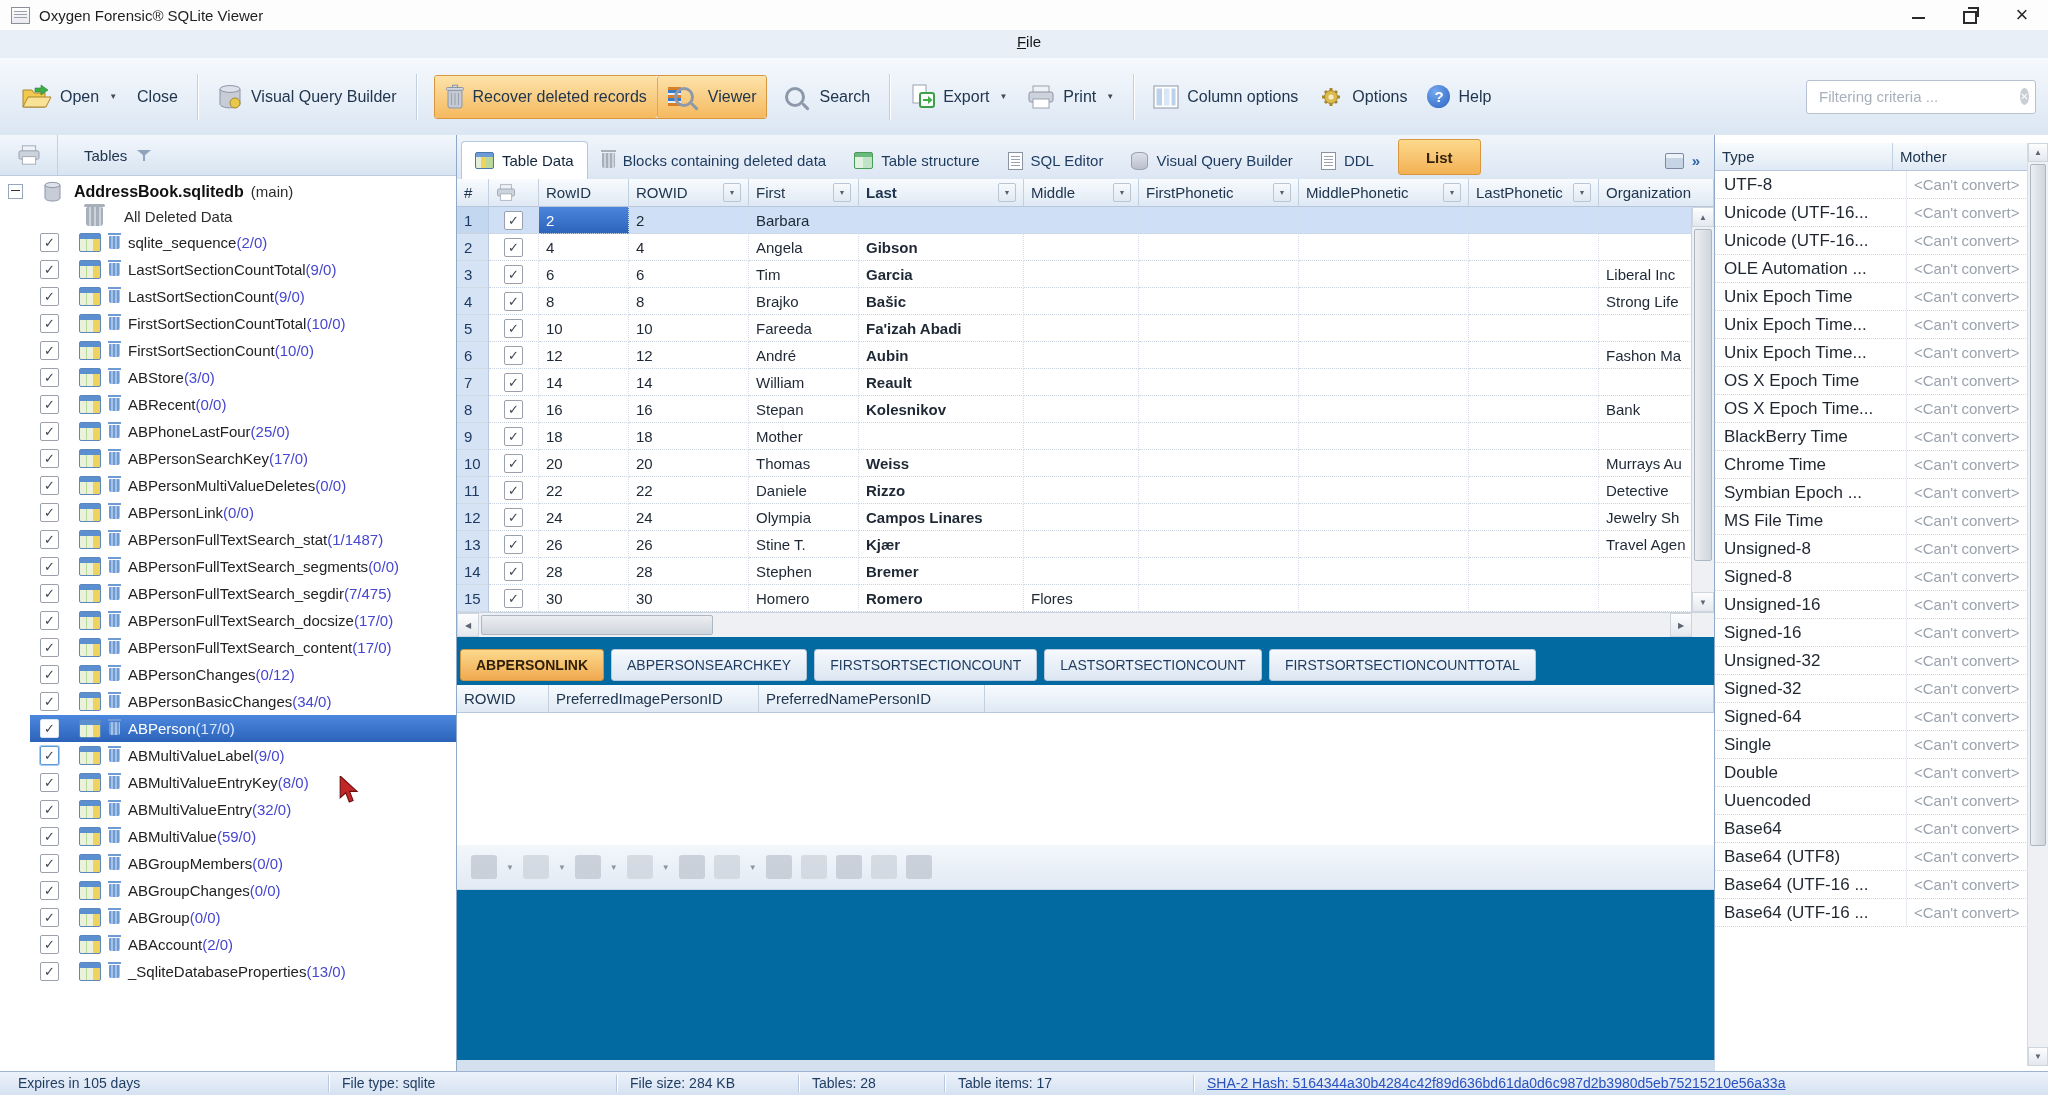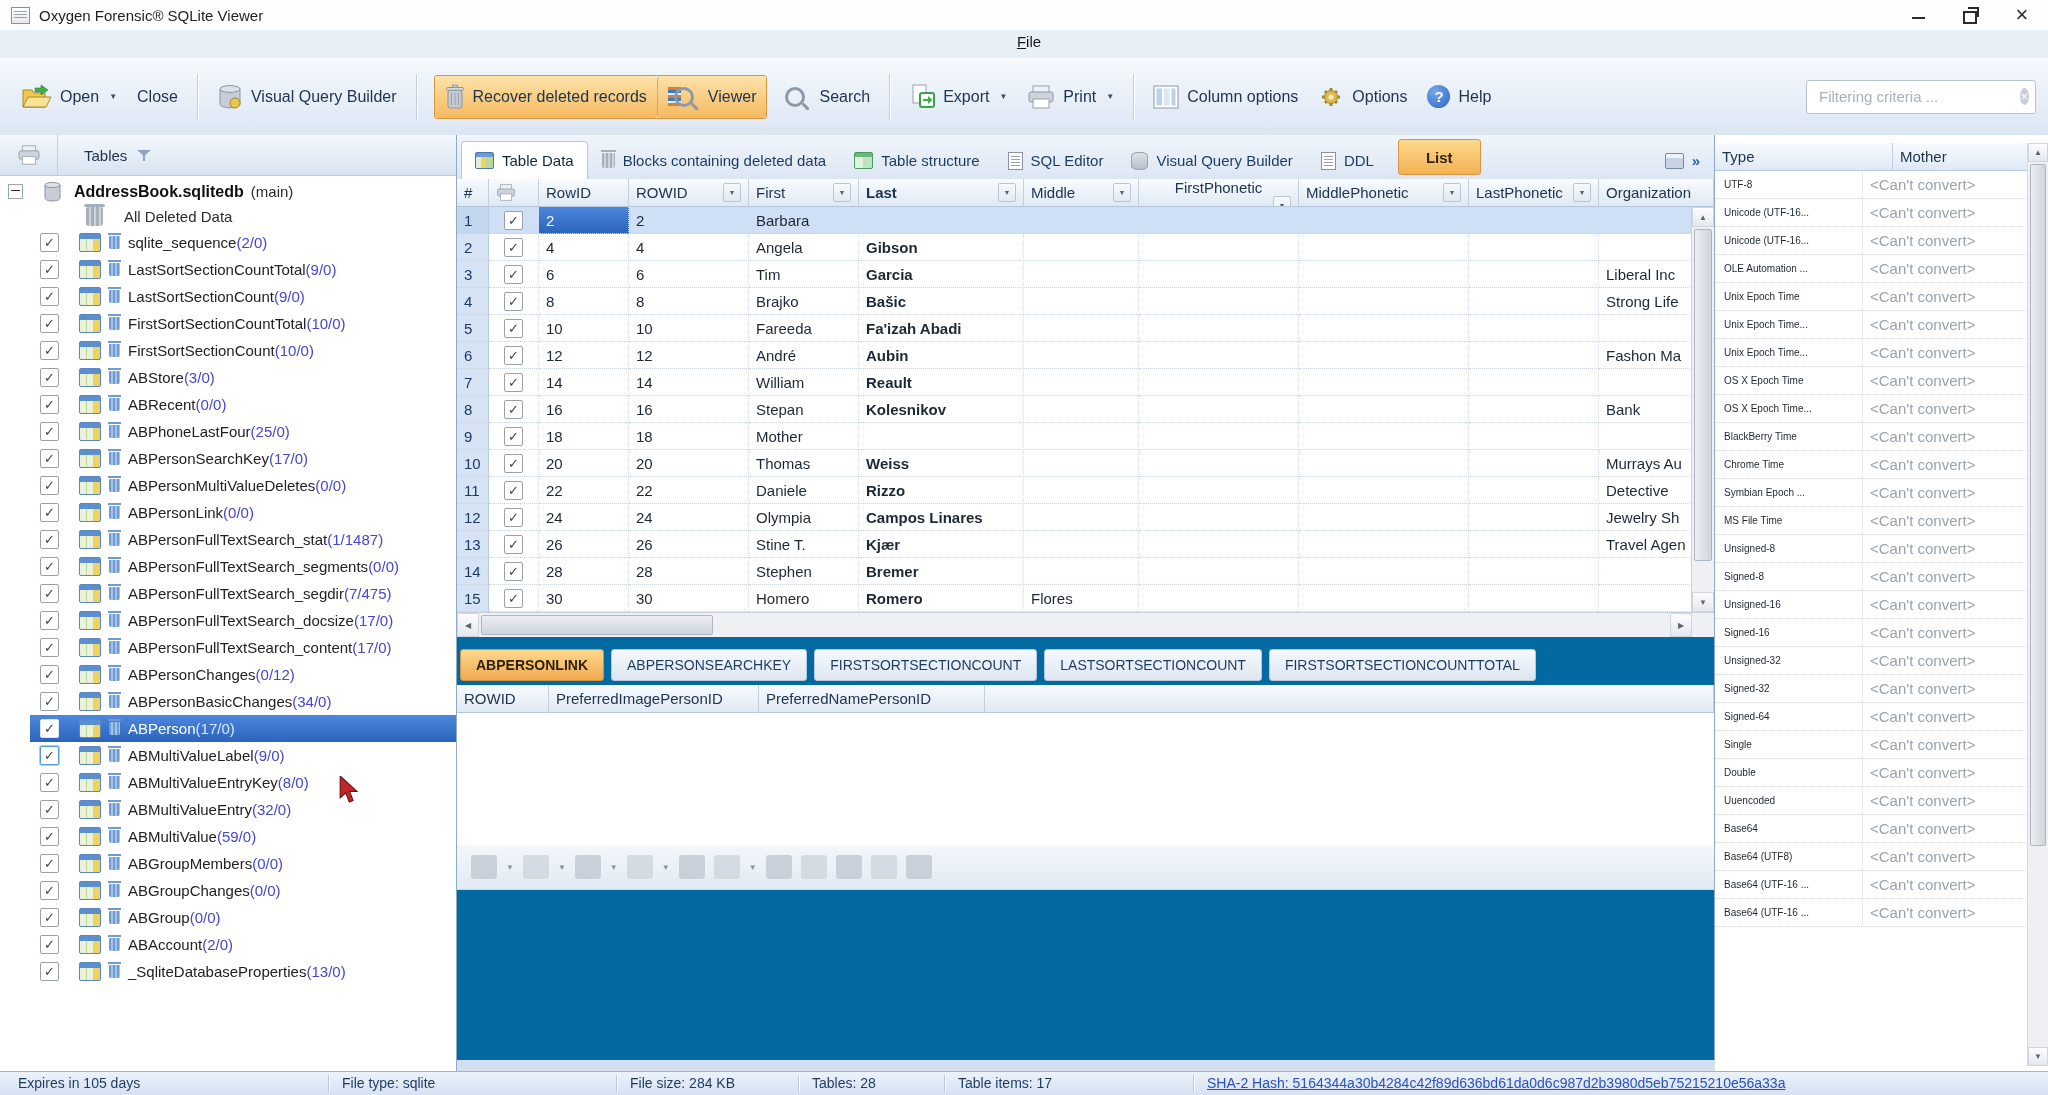--- a/index.html
+++ b/index.html
@@ -124,21 +124,21 @@
   .chevron-btn{font-size:15px;color:#2f66a8;padding:0 10px 10px 8px;font-weight:bold;}
   
   .gridhead{position:absolute;top:44px;left:0;right:0;height:28px;display:flex;}
   .gh{background:linear-gradient(#f8fbfe,#dfe9f4);border-right:1px solid #c3d0e0;border-bottom:1px solid #b7c6da;
       display:flex;align-items:center;padding:0 7px;font-size:15px;color:#20364f;box-sizing:border-box;
       white-space:nowrap;overflow:hidden;}
   .hd-filter{margin-left:auto;width:16px;height:17px;border:1px solid #b9c6d6;flex:none;
       background:linear-gradient(#f7fafc,#e1e9f2);display:flex;align-items:center;justify-content:center;
       font-size:7px;color:#52606f;border-radius:2px;}
   .c0{width:32px;}.c1{width:50px;}.c2{width:90px;}.c3{width:120px;}.c4{width:110px;}.c5{width:165px;font-weight:bold;}
-  .c6{width:115px;}.c7{width:160px;flex-direction:column;}.c8{width:170px;}.c9{width:130px;}.c10{flex:1;}
+  .c6{width:115px;}.c7{width:160px;}.c8{width:170px;}.c9{width:130px;}.c10{flex:1;}
   
   .gridbody{position:absolute;top:72px;left:0;right:22px;height:405px;background:#fff;overflow:hidden;}
   .g-row{height:27px;display:flex;}
   .g-cell{border-right:1px dotted #d5dde8;border-bottom:1px dotted #c9d3e0;display:flex;align-items:center;
       padding:0 7px;font-size:15px;color:#1e2835;white-space:nowrap;overflow:hidden;box-sizing:border-box;}
   .g-num{background:#d6e3f4;color:#1c3a63;border-right:1px solid #b9c9de;justify-content:flex-start;}
   .g-cb{width:17px;height:17px;border:1px solid #9aa1ad;border-radius:2px;background:#fff;margin:auto;
       display:flex;align-items:center;justify-content:center;font-size:13px;color:#3c4450;}
   .g-row.selected .g-cell{background:#cfe0f6;}
   .g-row.selected .g-num{background:#c3d7f0;}
@@ -168,21 +168,21 @@
       background:linear-gradient(#f3f7fb,#e2eaf4);display:flex;align-items:center;gap:9px;padding-left:14px;}
   .dtool{width:26px;height:24px;background:#c2c8d2;border-radius:3px;opacity:.8;}
   .dtool.lite{background:#ced4dd;}
   .dcaret{font-size:8px;color:#8a94a2;}
   
   .rpanel{position:absolute;left:1715px;top:0;right:0;bottom:0;background:#fff;}
   .r-head{position:absolute;top:8px;left:0;right:20px;height:28px;display:flex;}
   .rh-type{width:178px;}.rh-val{flex:1;}
   .r-rows{position:absolute;top:36px;left:0;right:20px;}
   .r-row{height:27px;display:flex;border-bottom:1px dotted #ccd4df;}
-  .r-type{width:148px;padding:4px 9px;display:flex;align-items:center;font-size:10px;color:#1f2630;
+  .r-type{width:192px;padding:4px 9px;display:flex;align-items:center;font-size:17px;color:#1f2630;
       border-right:1px solid #e7ecf2;white-space:nowrap;overflow:hidden;box-sizing:border-box;}
   .r-val{flex:1;padding:0 7px;display:flex;align-items:center;font-size:15px;color:#9aa2ad;
       white-space:nowrap;overflow:hidden;}
   .r-scroll{position:absolute;top:8px;right:0;width:20px;bottom:6px;background:#eef0f4;border-left:1px solid #d7dce4;}
   .r-scroll .sb-up{position:absolute;top:0;left:0;right:0;height:19px;}
   .r-scroll .sb-down{position:absolute;bottom:0;left:0;right:0;height:19px;}
   .rthumb{position:absolute;top:21px;left:2px;right:2px;height:680px;border:1px solid #aeb6c2;border-radius:2px;
       background:linear-gradient(90deg,#eceef2,#cfd5dd);}
   
   .statusbar{position:absolute;left:0;right:0;bottom:0;height:23px;font-size:14px;color:#1d3a5f;

